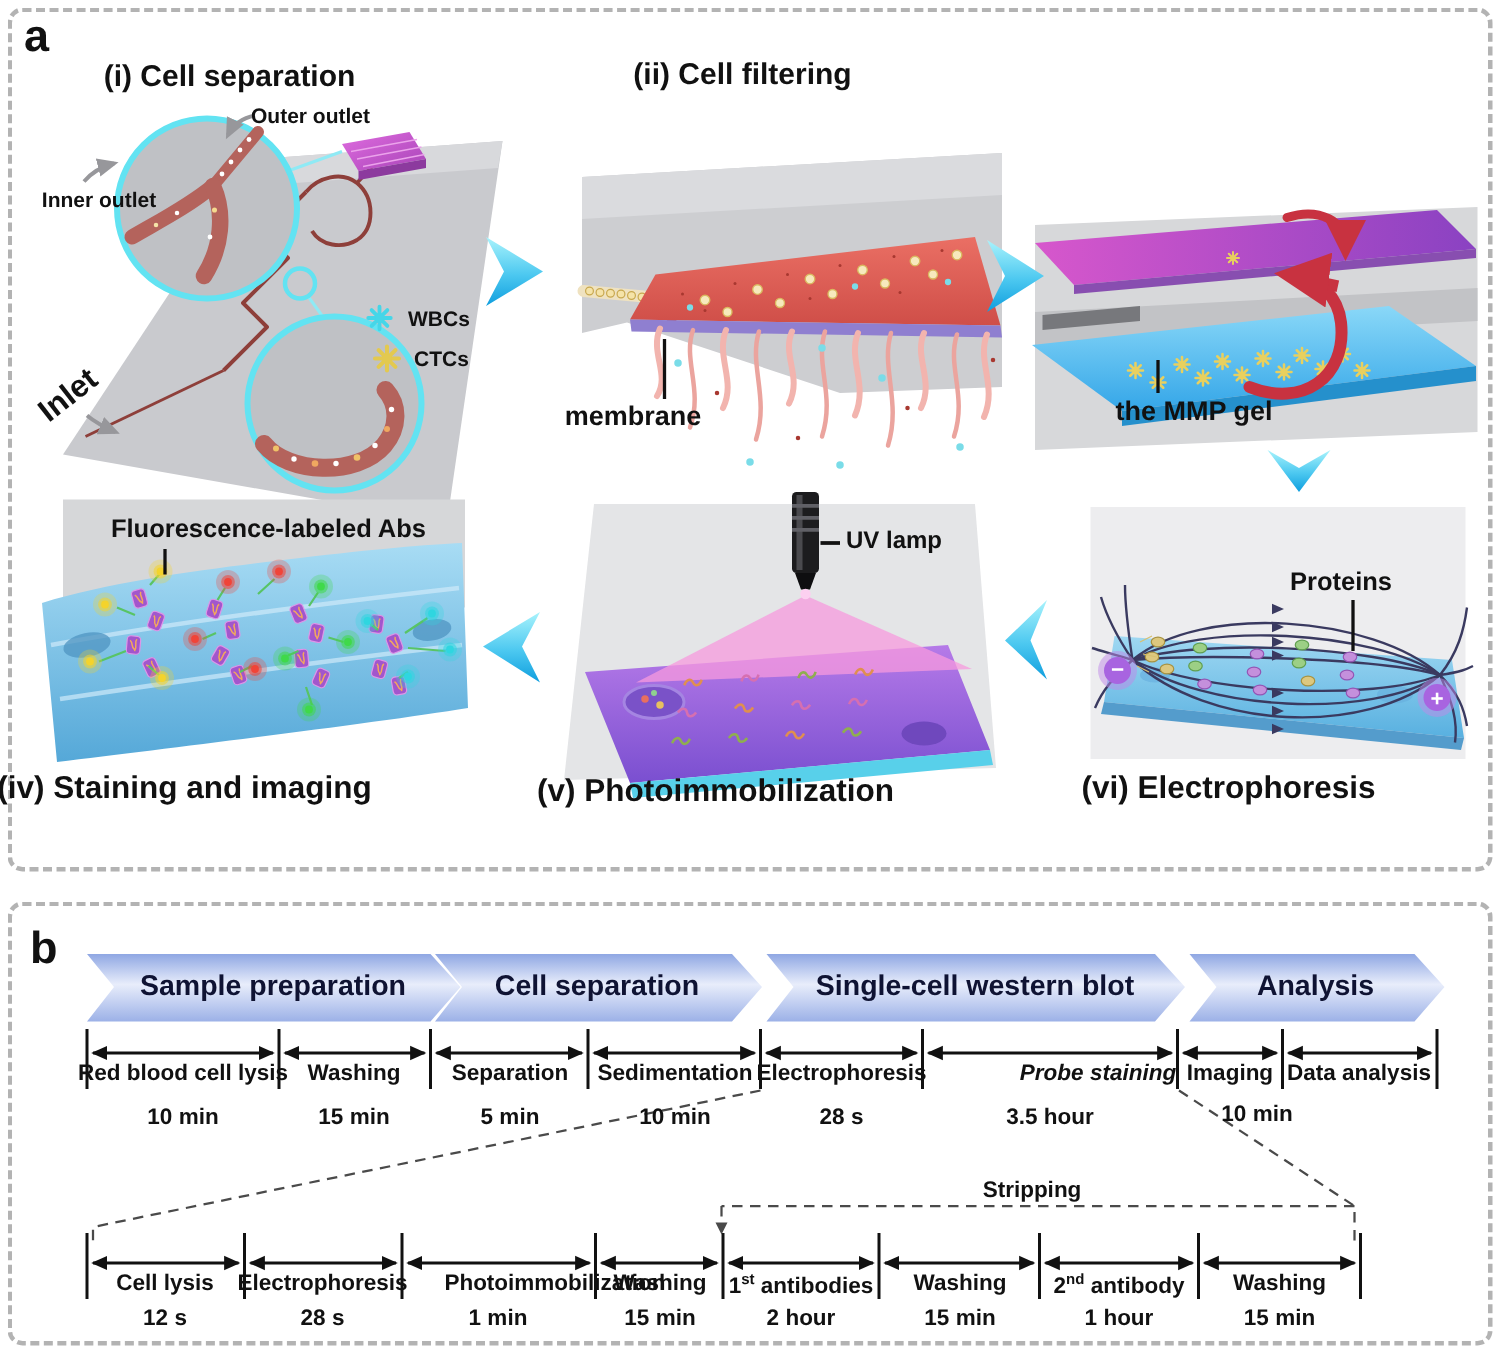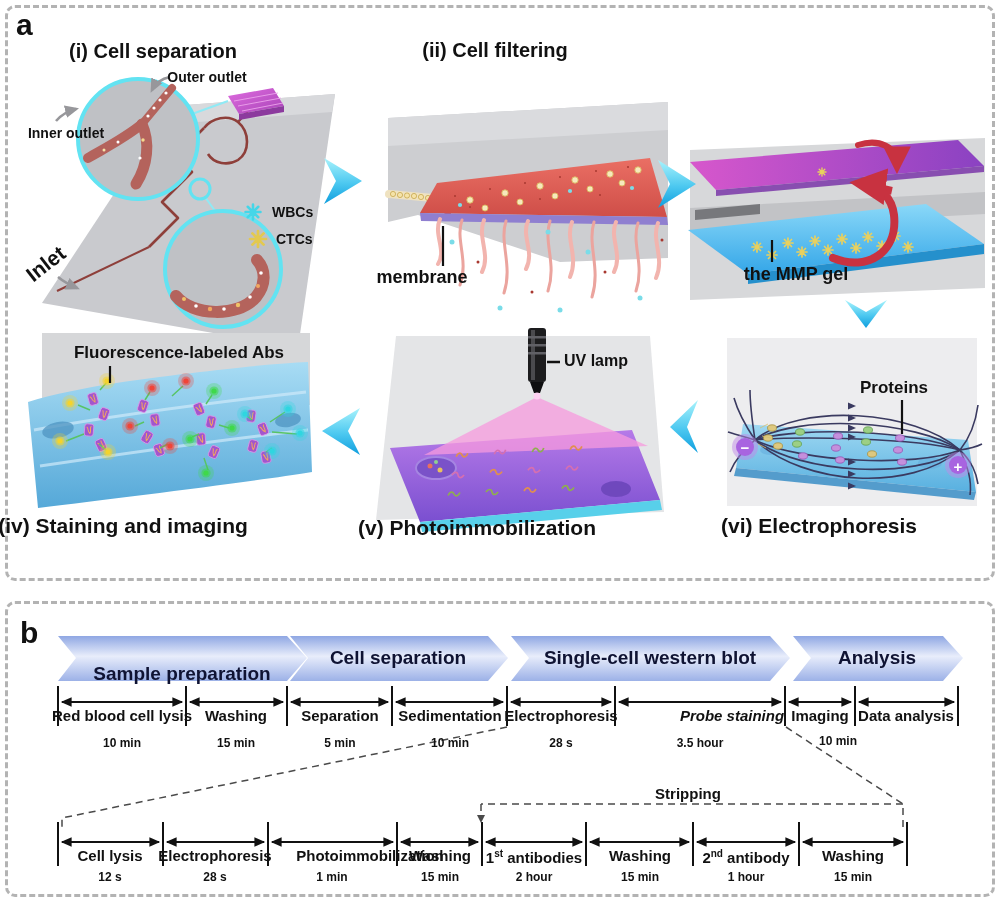--- a/index.html
+++ b/index.html
@@ -16,21 +16,21 @@
   .step-title{font-size:20px;}
   .step-caption{font-size:21px;}
   .lbl-sm{font-size:14px;}
   .lbl-md{font-size:17px;}
   .lbl-lg{font-size:18px;}
   .lbl-uv{font-size:16px;}
   .inlet{font-size:21px;transform:rotate(-38deg);}
   .phase{position:absolute;transform:translate(-50%,-50%);font-weight:bold;
          font-size:19px;color:#0f1333;white-space:nowrap;}
   .tl-label{font-size:15px;}
-  .tl-time{font-size:12px;}
+  .tl-time{font-size:15px;}
   .electrode{position:absolute;transform:translate(-50%,-50%);color:#fff;
              font-weight:bold;font-size:15px;}
   sup{font-size:10px;}
 </style>
 </head>
 <body>
 
 <div id="page">
 
   <div id="panel-a" class="panel"></div>
@@ -510,21 +510,21 @@
   <div class="txt lbl-sm" style="left:272px;top:205px;">WBCs</div>
   <div class="txt lbl-sm" style="left:276px;top:232px;">CTCs</div>
   <div class="txt lbl-lg ctr" style="left:422px;top:268px;text-align:right;">membrane</div>
   <div class="txt lbl-lg ctr" style="left:796px;top:265px;">the MMP gel</div>
   <div class="txt lbl-md ctr" style="left:179px;top:344px;">Fluorescence-labeled Abs</div>
   <div class="txt lbl-uv" style="left:564px;top:352px;">UV lamp</div>
   <div class="txt lbl-md ctr" style="left:894px;top:379px;">Proteins</div>
   <div class="electrode" style="left:745px;top:447px;">−</div>
   <div class="electrode" style="left:958px;top:466px;">+</div>
 
-  <div class="phase" style="left:182px;top:658px;margin-top:16px;">Sample preparation</div>
+  <div class="phase" style="left:182px;top:658px;">Sample preparation</div>
   <div class="phase" style="left:398px;top:658px;">Cell separation</div>
   <div class="phase" style="left:650px;top:658px;">Single-cell western blot</div>
   <div class="phase" style="left:877px;top:658px;">Analysis</div>
 
   <div class="txt tl-label ctr" style="left:122px;top:708px;">Red blood cell lysis</div>
   <div class="txt tl-label ctr" style="left:236px;top:708px;">Washing</div>
   <div class="txt tl-label ctr" style="left:340px;top:708px;">Separation</div>
   <div class="txt tl-label ctr" style="left:450px;top:708px;">Sedimentation</div>
   <div class="txt tl-label ctr" style="left:561px;top:708px;">Electrophoresis</div>
   <div class="txt tl-label ctr" style="left:732px;top:708px;font-style:italic;">Probe staining</div>

